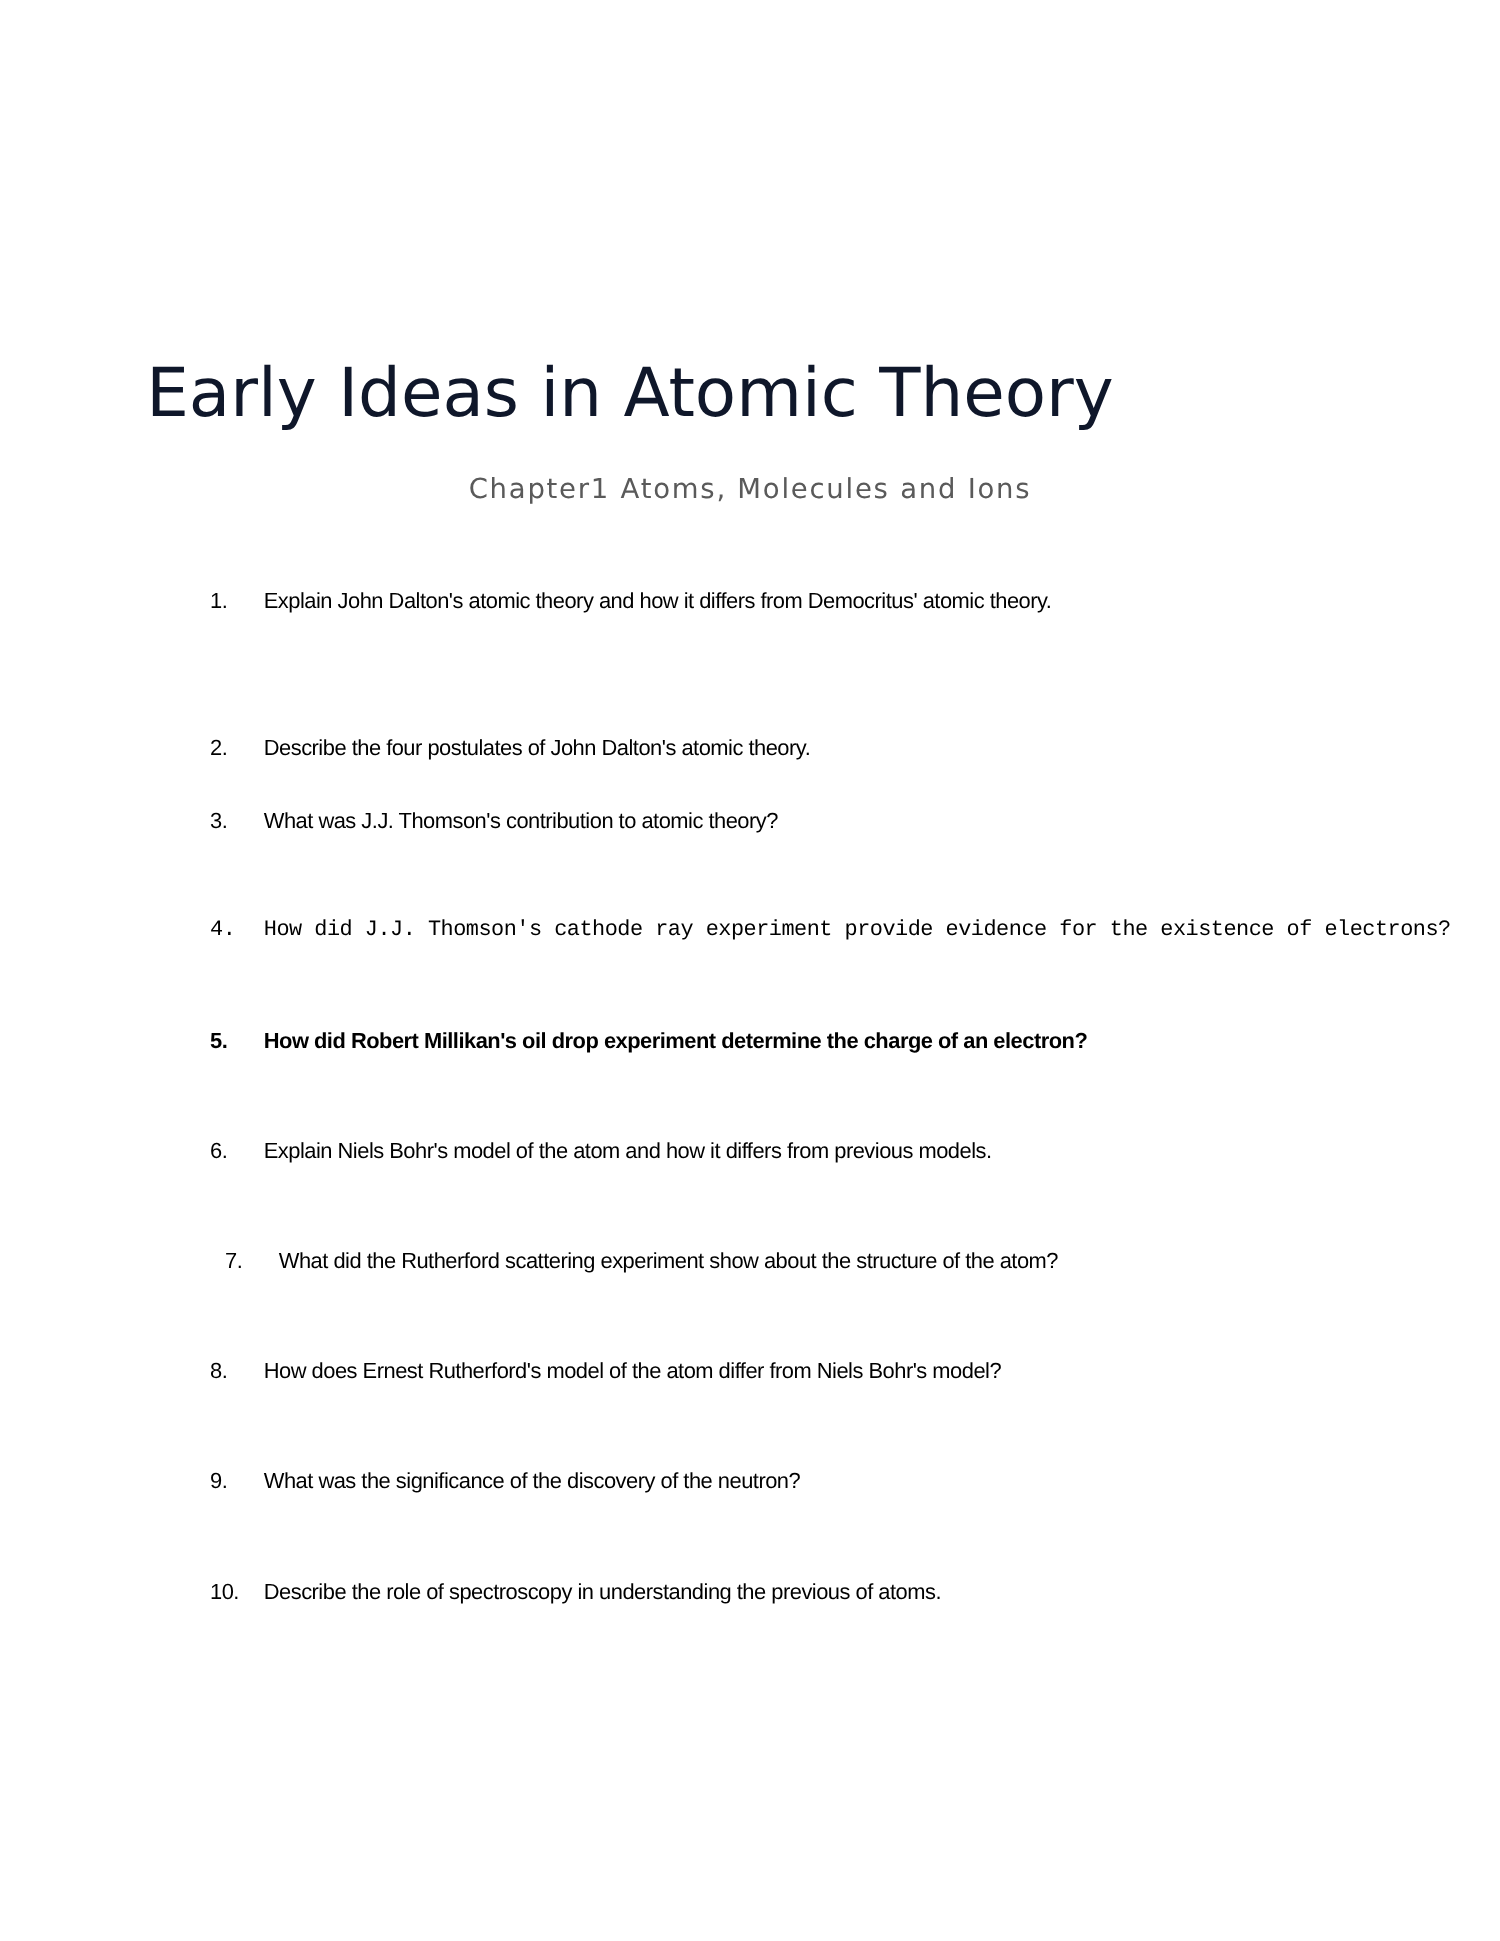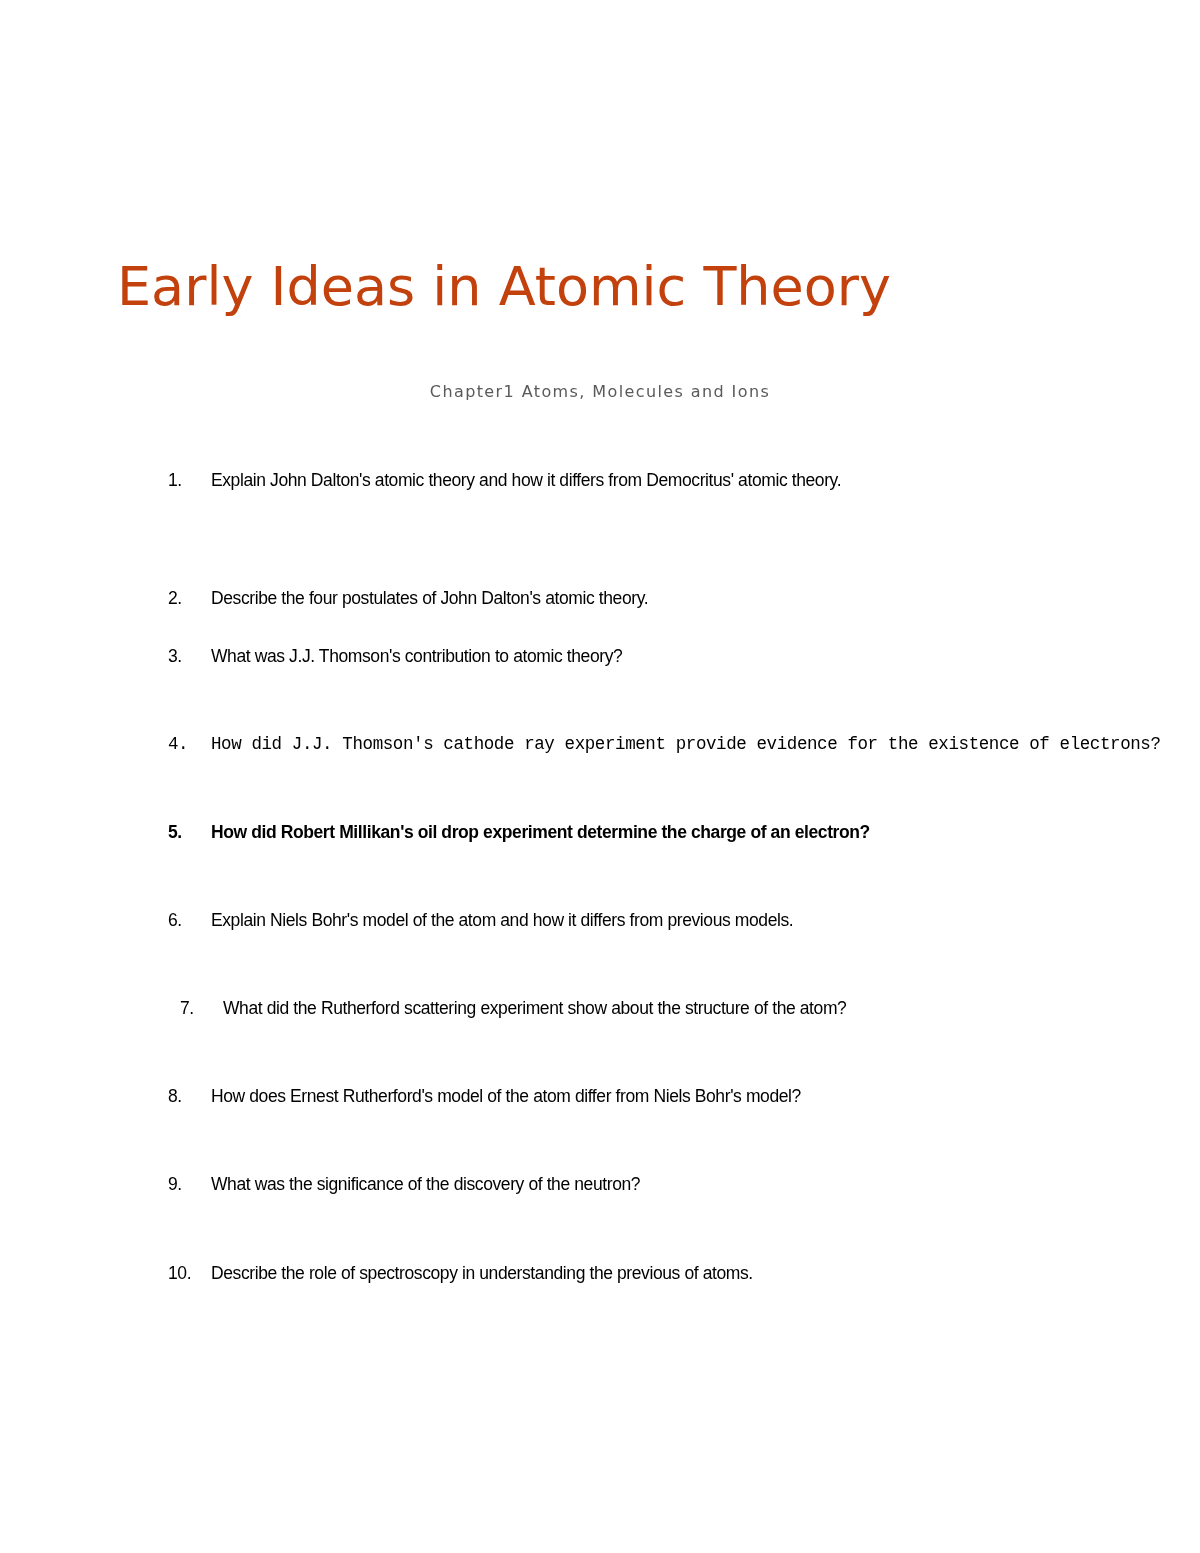--- a/index.html
+++ b/index.html
@@ -20,38 +20,38 @@
       left: 0;
       top: 0;
       width: 1200px;
       height: 1553px;
       background: #ffffff;
     }
     .title {
       position: absolute;
       left: 0;
       width: 1008px;
-      top: 252px;
+      top: 280px;
       text-align: center;
       font-family: "DejaVu Sans", sans-serif;
       font-size: 54px;
       font-weight: normal;
-      color: #c2410c;
+      color: #0f172a;
       letter-spacing: 0px;
       line-height: 70px;
       margin: 0;
     }
     .subtitle {
       position: absolute;
       left: 0;
       width: 1200px;
       top: 380px;
       text-align: center;
       font-family: "DejaVu Sans", sans-serif;
-      font-size: 16px;
+      font-size: 22px;
       color: #5a5a5a;
       letter-spacing: 1.4px;
       line-height: 24px;
       margin: 0;
     }
     .questions {
       position: absolute;
       left: 0;
       top: 0;
       width: 1200px;

